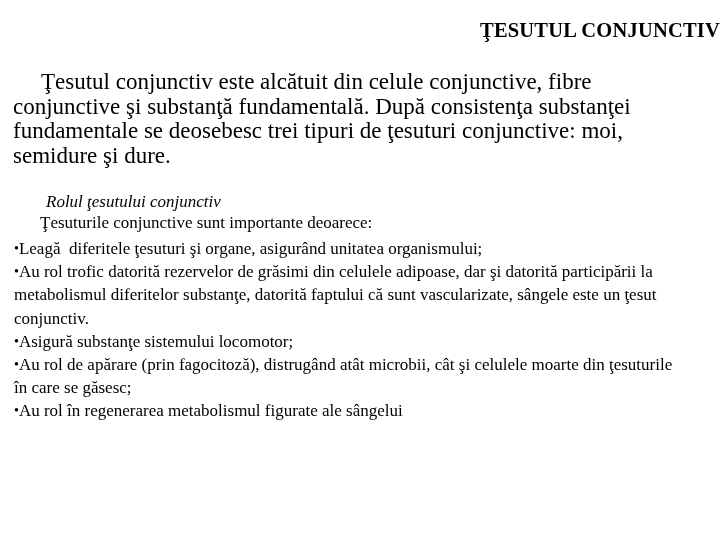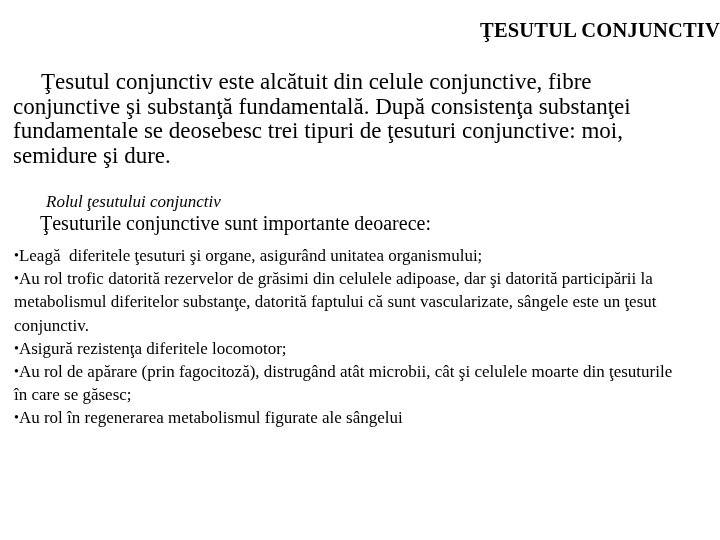--- a/index.html
+++ b/index.html
@@ -61,29 +61,29 @@
     font-style: italic;
     line-height: 24px;
     margin-left: 32px;
   }
 
   .lead-line {
     position: absolute;
     left: 14px;
     top: 211px;
     width: 660px;
-    font-size: 20px;
+    font-size: 17px;
     line-height: 24px;
     text-indent: 26px;
   }
 
   .bullet-list {
     position: absolute;
     left: 14px;
-    top: 244px;
+    top: 237px;
     width: 662px;
     margin: 0;
     padding: 0;
     list-style: none;
   }
   .bullet-item {
     font-size: 17px;
     line-height: 23.2px;
     margin: 0;
     padding: 0;
@@ -113,21 +113,21 @@
   <div class="lead-line">Ţesuturile conjunctive sunt importante deoarece:</div>
 
   <ul class="bullet-list">
     <li class="bullet-item">
       <span class="bullet-dot">•</span><span class="bullet-text">Leagă  diferitele ţesuturi şi organe, asigurând unitatea organismului;</span>
     </li>
     <li class="bullet-item">
       <span class="bullet-dot">•</span><span class="bullet-text">Au rol trofic datorită rezervelor de grăsimi din celulele adipoase, dar şi datorită participării la metabolismul diferitelor substanţe, datorită faptului că sunt vascularizate, sângele este un ţesut conjunctiv.</span>
     </li>
     <li class="bullet-item">
-      <span class="bullet-dot">•</span><span class="bullet-text">Asigură rezistenţa diferitele locomotor;</span>
+      <span class="bullet-dot">•</span><span class="bullet-text">Asigură substanţe sistemului locomotor;</span>
     </li>
     <li class="bullet-item">
       <span class="bullet-dot">•</span><span class="bullet-text">Au rol de apărare (prin fagocitoză), distrugând atât microbii, cât şi celulele moarte din ţesuturile în care se găsesc;</span>
     </li>
     <li class="bullet-item">
       <span class="bullet-dot">•</span><span class="bullet-text">Au rol în regenerarea metabolismul figurate ale sângelui</span>
     </li>
   </ul>
 
 </div>

